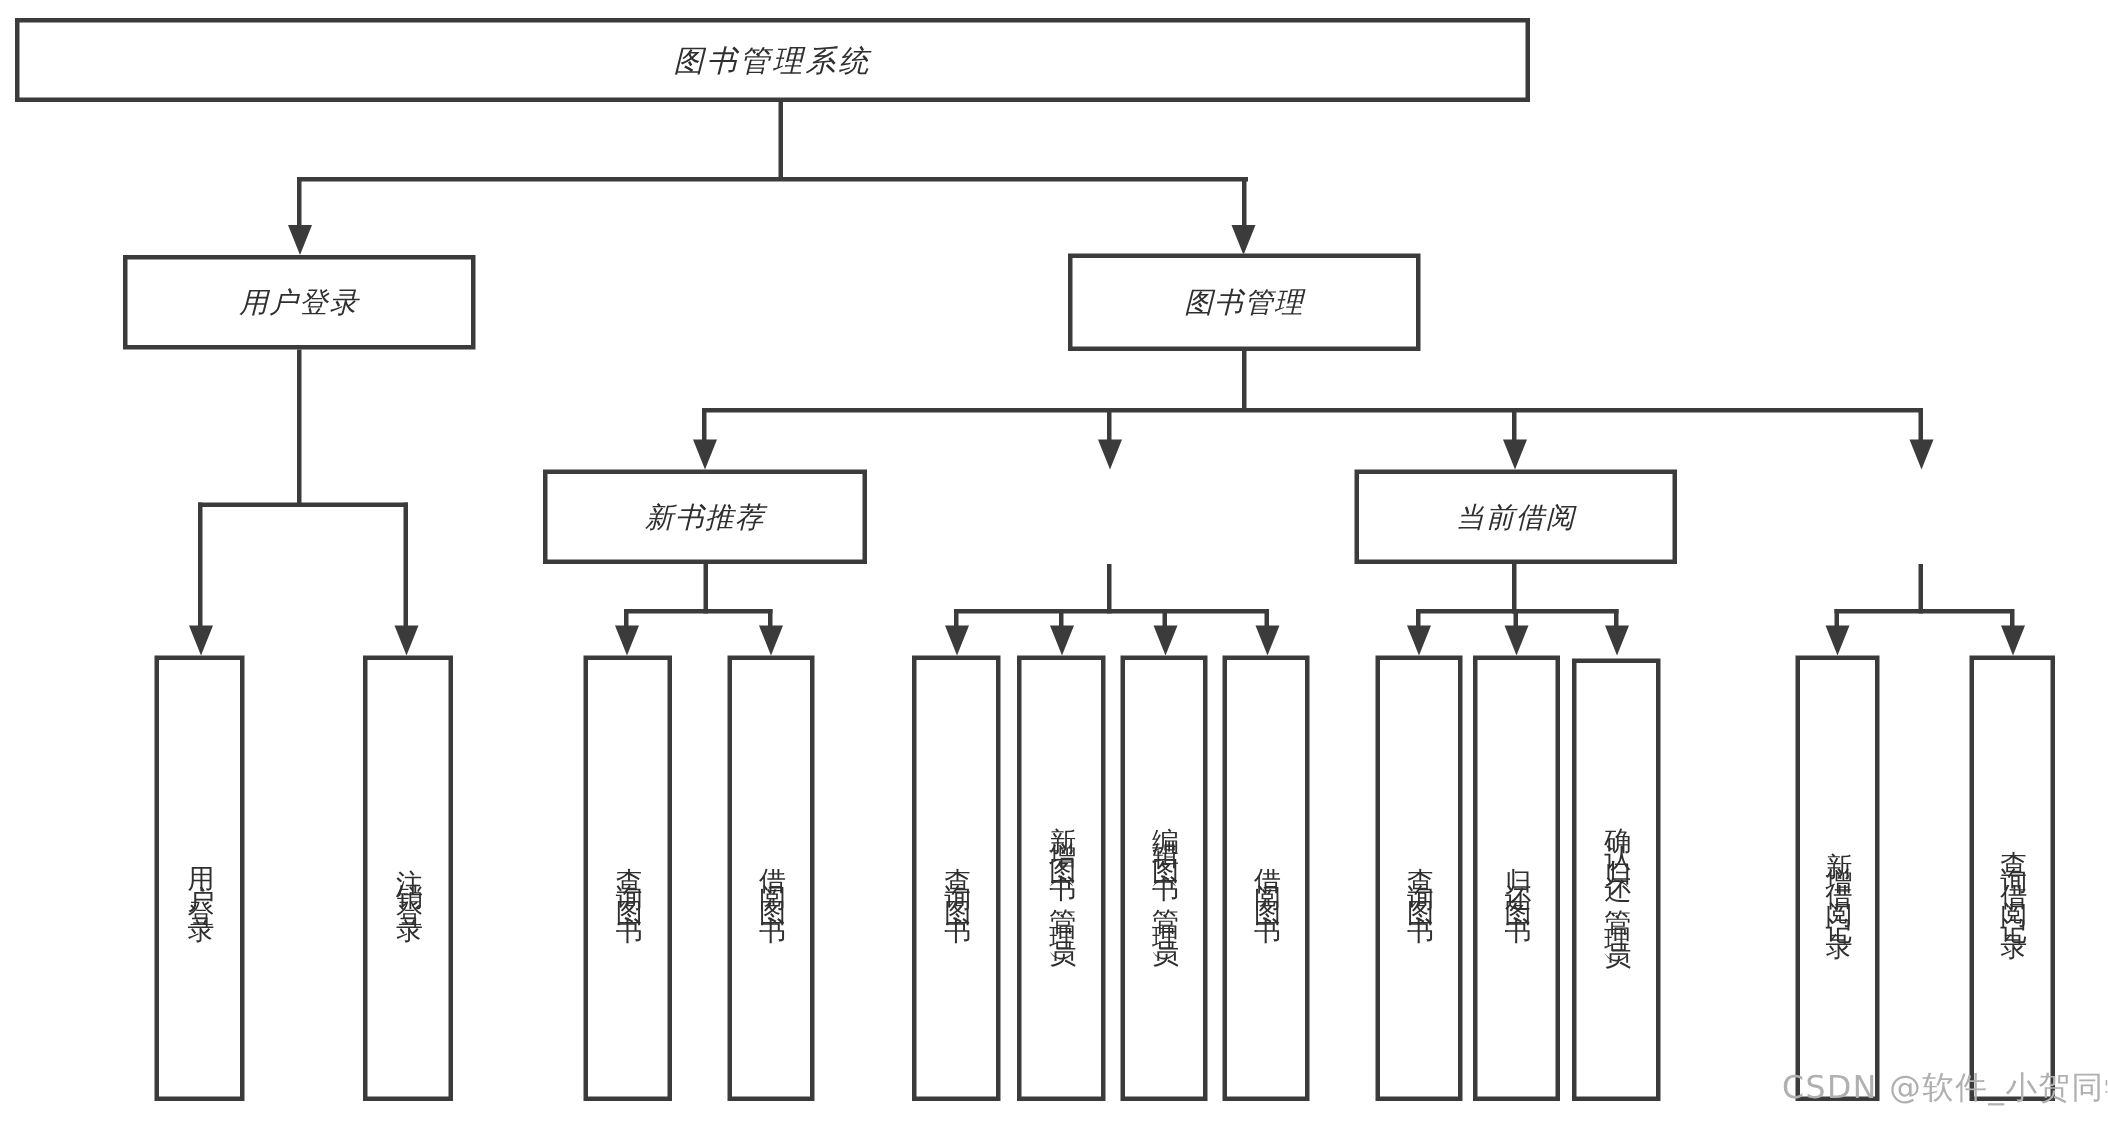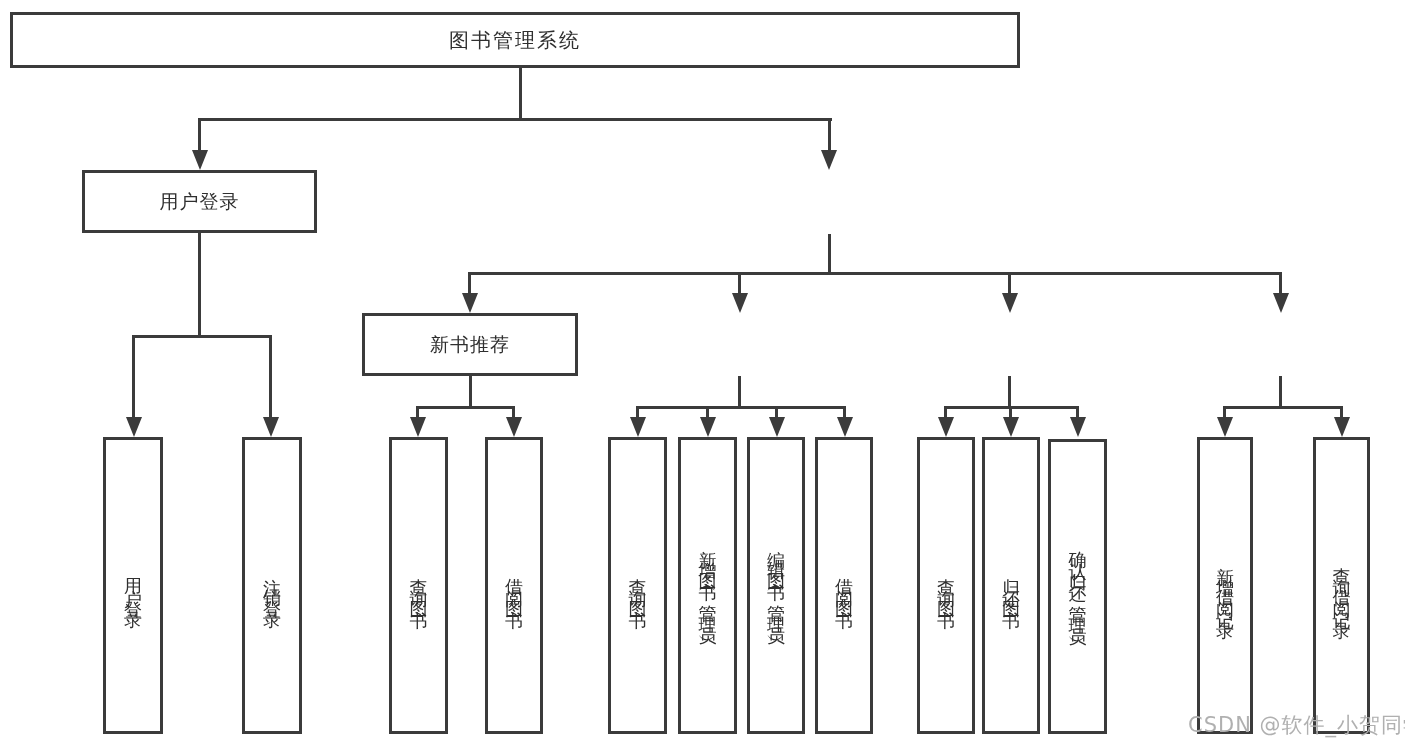--- a/index.html
+++ b/index.html
@@ -4,21 +4,21 @@
 <style>
   html,body{margin:0;padding:0;background:#ffffff;}
   .canvas{
     position:relative;width:1405px;height:747px;background:#ffffff;
     font-family:"DejaVu Sans","Liberation Sans",sans-serif;overflow:hidden;
   }
   .node{
     position:absolute;box-sizing:border-box;border:3px solid #3b3b3b;background:#ffffff;
     display:flex;align-items:center;justify-content:center;color:#2f2f2f;
   }
-  .h-node{font-size:19px;letter-spacing:1px;}
+  .h-node{font-size:19px;letter-spacing:1px;font-style:italic;}
   .root-node{font-size:20px;letter-spacing:2px;}
   .v-node .vtext{
     writing-mode:vertical-lr;text-orientation:mixed;
     font-size:18px;letter-spacing:11px;line-height:1;white-space:nowrap;
   }
   .vline,.hline{position:absolute;background:#3b3b3b;}
   .vline{width:3px;}
   .hline{height:3px;}
   .arrow{
     position:absolute;width:0;height:0;
@@ -42,20 +42,23 @@
   <div class="vline" style="left:519px;top:68px;height:52px;"></div>
   <div class="hline" style="left:199px;top:118px;width:633px;"></div>
   <div class="vline" style="left:198px;top:118px;height:36px;"></div>
   <div class="arrow" style="left:192px;top:150px;"></div>
   <div class="vline" style="left:828px;top:118px;height:36px;"></div>
   <div class="arrow" style="left:821px;top:150px;"></div>
 
   <div class="node h-node" style="left:82px;top:170px;width:235px;height:63px;">
     <span>用户登录</span>
   </div>
+  <div class="node h-node" style="left:712px;top:169px;width:235px;height:65px;">
+    <span>图书管理</span>
+  </div>
 
   <div class="vline" style="left:198px;top:233px;height:104px;"></div>
   <div class="hline" style="left:132px;top:335px;width:140px;"></div>
   <div class="vline" style="left:132px;top:335px;height:84px;"></div>
   <div class="arrow" style="left:126px;top:417px;"></div>
   <div class="vline" style="left:269px;top:335px;height:84px;"></div>
   <div class="arrow" style="left:263px;top:417px;"></div>
 
   <div class="vline" style="left:828px;top:234px;height:40px;"></div>
   <div class="hline" style="left:469px;top:272px;width:813px;"></div>
@@ -63,20 +66,23 @@
   <div class="arrow" style="left:462px;top:293px;"></div>
   <div class="vline" style="left:738px;top:272px;height:23px;"></div>
   <div class="arrow" style="left:732px;top:293px;"></div>
   <div class="vline" style="left:1008px;top:272px;height:23px;"></div>
   <div class="arrow" style="left:1002px;top:293px;"></div>
   <div class="vline" style="left:1279px;top:272px;height:23px;"></div>
   <div class="arrow" style="left:1273px;top:293px;"></div>
 
   <div class="node h-node" style="left:362px;top:313px;width:216px;height:63px;">
     <span>新书推荐</span>
+  </div>
+  <div class="node h-node" style="left:903px;top:313px;width:215px;height:63px;">
+    <span>当前借阅</span>
   </div>
 
   <div class="vline" style="left:469px;top:376px;height:33px;"></div>
   <div class="hline" style="left:416px;top:406px;width:99px;"></div>
   <div class="vline" style="left:416px;top:406px;height:13px;"></div>
   <div class="arrow" style="left:410px;top:417px;"></div>
   <div class="vline" style="left:512px;top:406px;height:13px;"></div>
   <div class="arrow" style="left:506px;top:417px;"></div>
 
   <div class="vline" style="left:738px;top:376px;height:33px;"></div>

